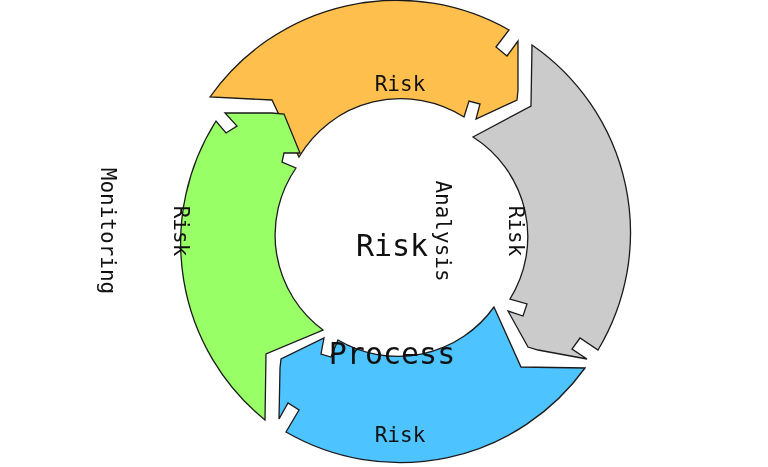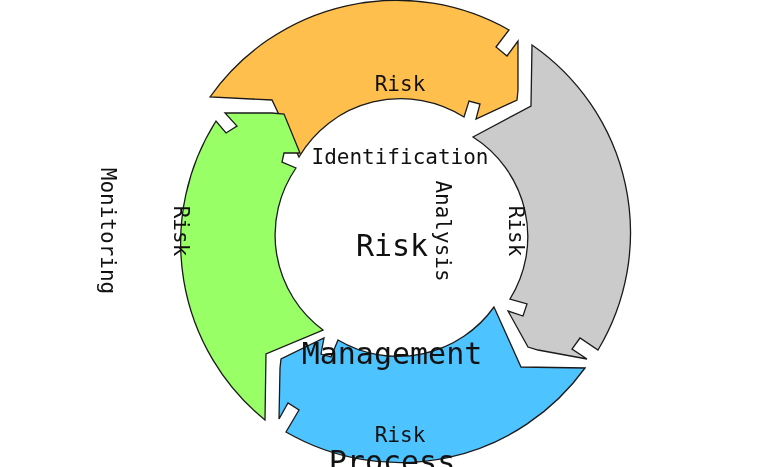--- a/index.html
+++ b/index.html
@@ -54,35 +54,33 @@
          L 300 153 L 284 153 L 282 162 L 296 168
          A 118 118 0 0 0 323 330
          L 266 354 Z"></path>
   </g>
 
   <circle cx="392" cy="233" r="112" fill="#ffffff"></circle>
 </svg>
 
 <div class="lbl seg-lbl" style="left:270px; top:24px; width:260px;">
   <div>Risk</div>
-  <div>Identification</div>
 </div>
 
 <div class="lbl seg-lbl rot-cw" style="left:470px; top:205px; width:160px; height:52px;">
   <div>Risk</div>
   <div>Analysis</div>
 </div>
 
 <div class="lbl seg-lbl" style="left:270px; top:375px; width:260px;">
   <div>Risk</div>
   
 </div>
 
 <div class="lbl seg-lbl rot-cw" style="left:135px; top:205px; width:160px; height:52px;">
   <div>Risk</div>
   <div>Monitoring</div>
 </div>
 
 <div class="lbl center-lbl" style="left:272px; top:156px; width:240px;">
   <div>Risk</div>
-  <div>Management</div>
   <div>Process</div>
 </div>
 
 </body></html>

